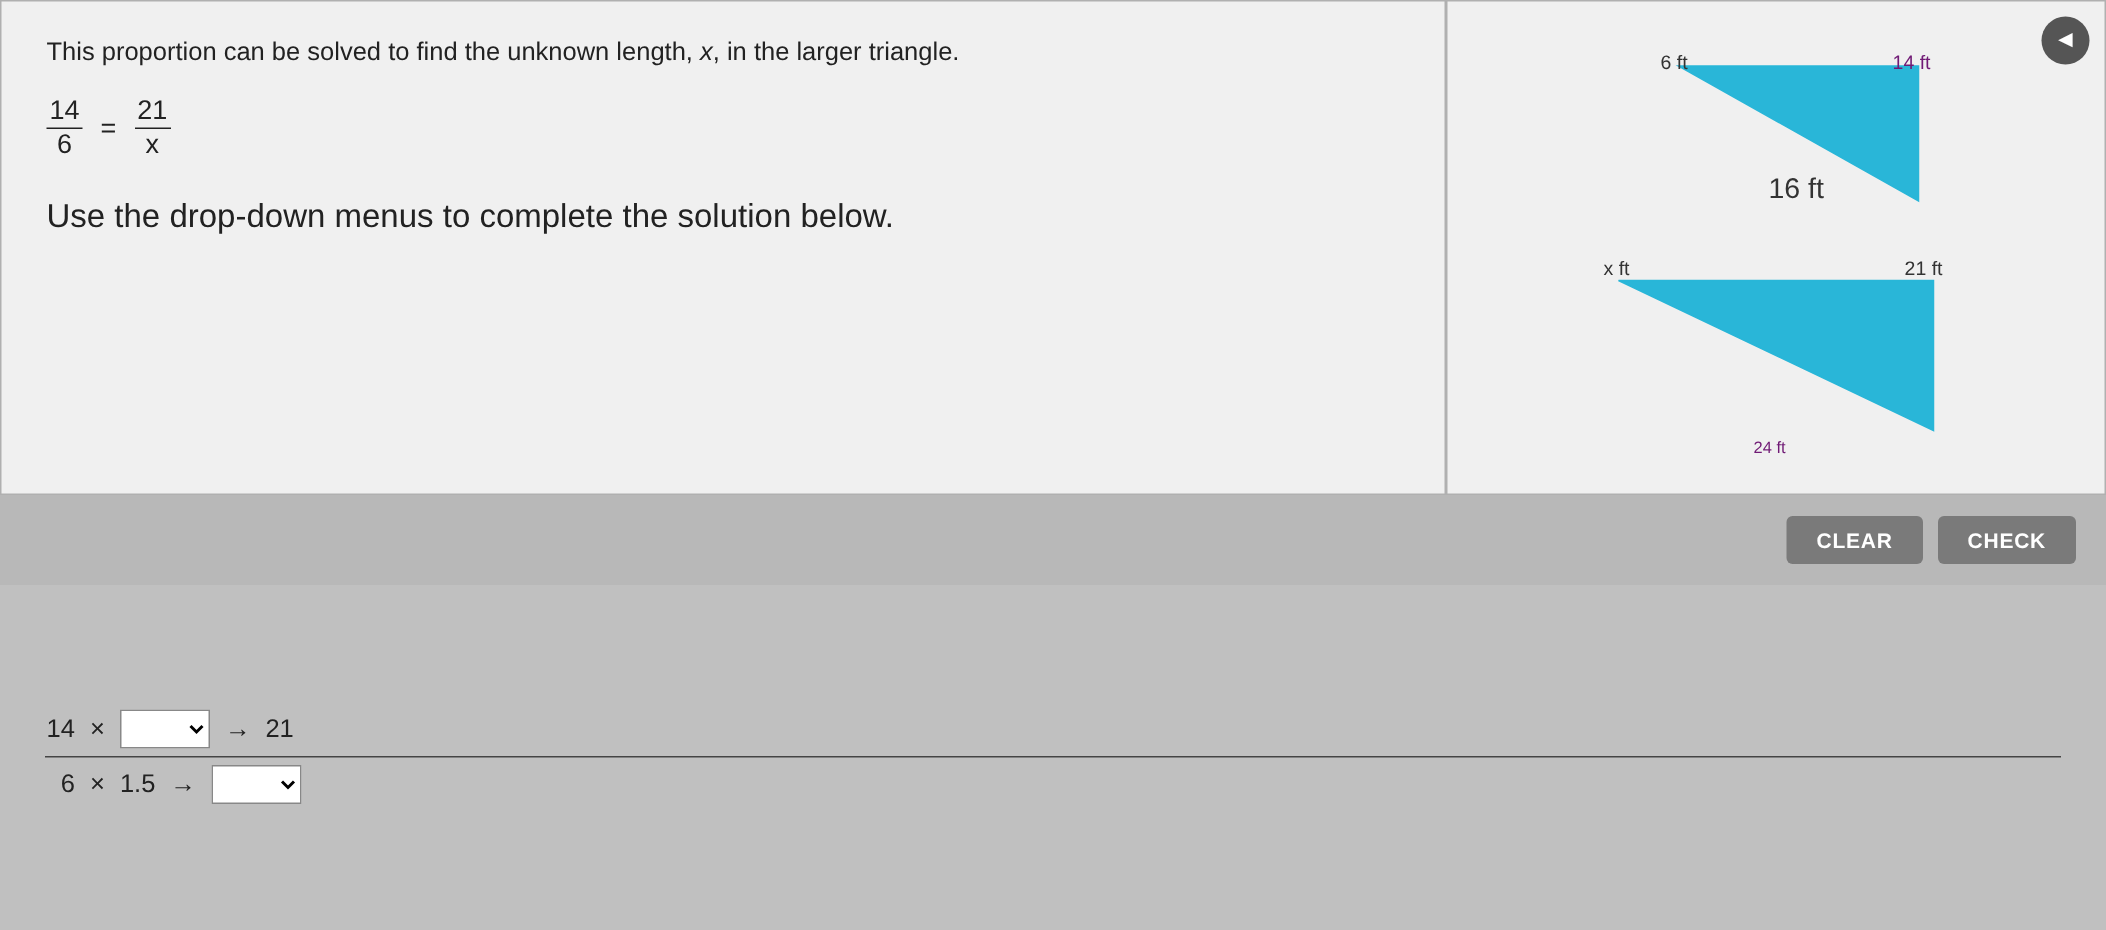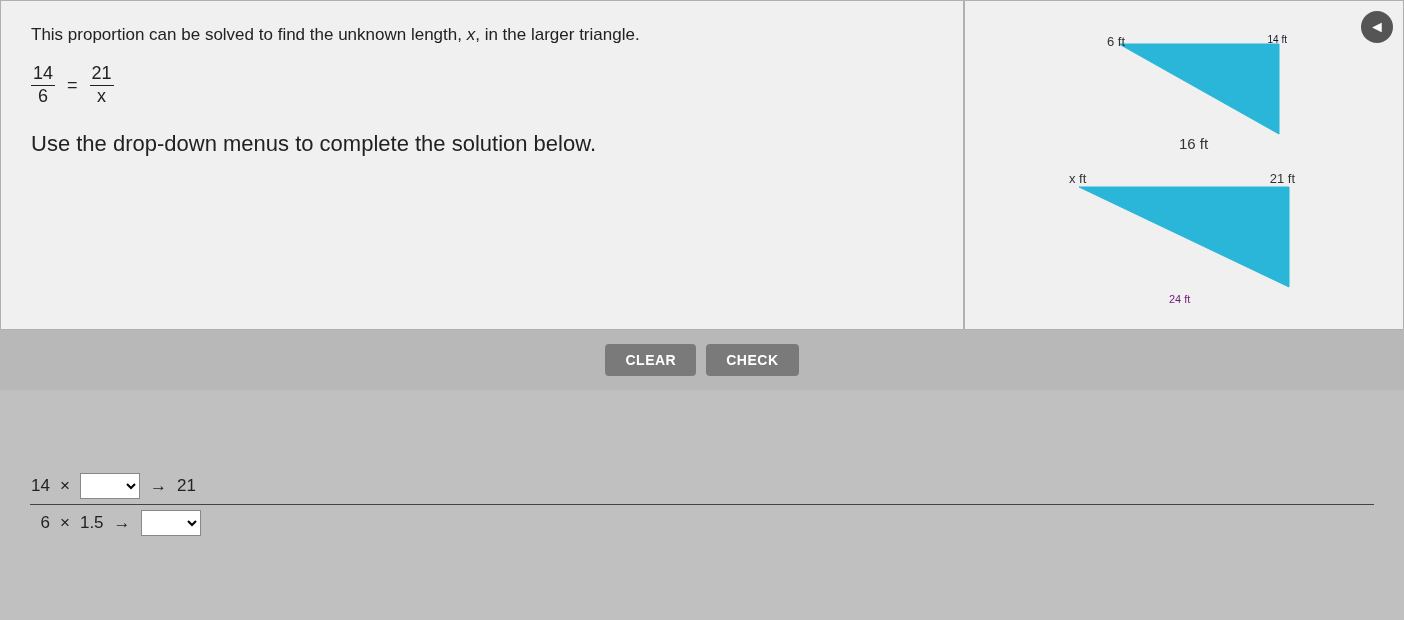--- a/index.html
+++ b/index.html
@@ -40,21 +40,21 @@
       justify-content: space-around;
       padding: 16px 20px;
       position: relative;
     }
 
     .middle-section {
       flex: 0 0 60px;
       background: #b8b8b8;
       display: flex;
       align-items: center;
-      justify-content: center;
+      justify-content: flex-end;
       padding: 0 20px;
       gap: 10px;
     }
 
     .bottom-section {
       flex: 1;
       background: #c0c0c0;
       padding: 24px 30px;
       display: flex;
       flex-direction: column;
@@ -218,22 +218,22 @@
 
     <div class="right-panel">
       <button class="scroll-btn">◄</button>
 
       <div style="position:relative; width:210px; height:120px; margin-top:10px;">
         <svg viewBox="0 0 210 110" width="210" height="110">
           <polygon points="40,10 200,10 200,100" fill="#29b6d8" stroke="#29b6d8"></polygon>
         </svg>
         
         <div style="position:absolute; top:0; left:28px; font-size:13px; color:#333;">6 ft</div>
-        <div style="position:absolute; top:0; right:2px; font-size:10px; color:#0f172a;">14 ft</div>
-        <div style="position:absolute; bottom:2px; left:100px; font-size:15px; color:#333;">16 ft</div>
+        <div style="position:absolute; top:0; right:2px; font-size:13px; color:#701a75;">14 ft</div>
+        <div style="position:absolute; bottom:16px; left:100px; font-size:19px; color:#333;">16 ft</div>
       </div>
 
       <div style="position:relative; width:230px; height:140px;">
         <svg viewBox="0 0 230 130" width="230" height="130">
           <polygon points="10,20 220,20 220,120" fill="#29b6d8" stroke="#29b6d8"></polygon>
         </svg>
         
         <div style="position:absolute; top:4px; left:0px; font-size:13px; color:#333;">x ft</div>
         <div style="position:absolute; top:4px; right:4px; font-size:13px; color:#333;text-align:center;">21 ft</div>
         <div style="position:absolute; bottom:2px; left:100px; font-size:11px; color:#701a75;">24 ft</div>

